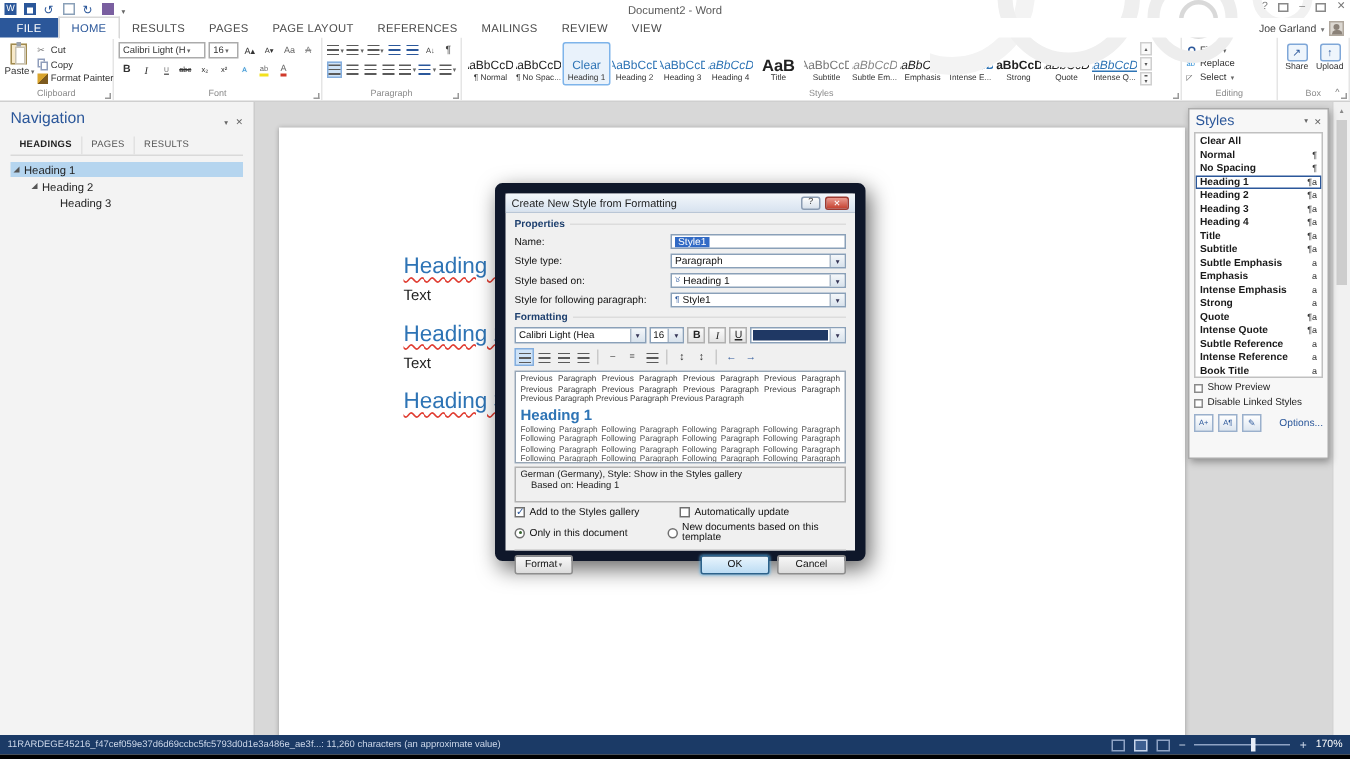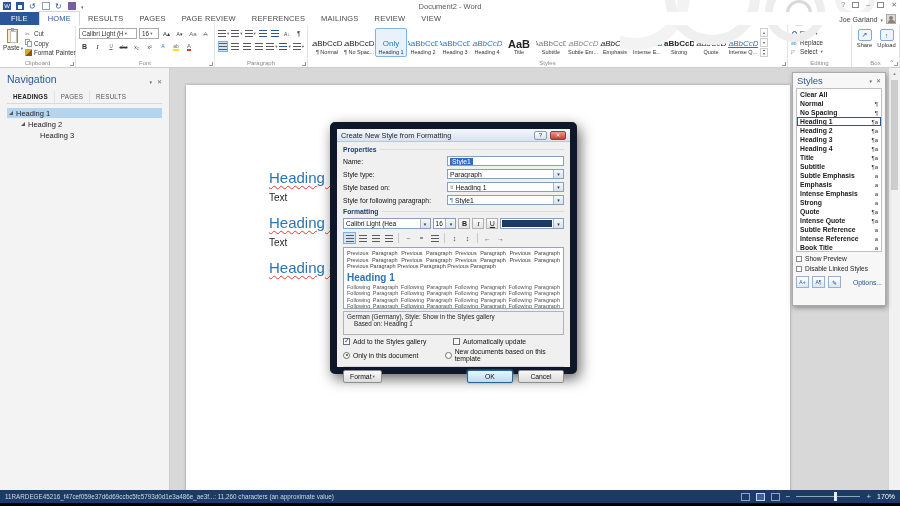--- a/index.html
+++ b/index.html
@@ -273,21 +273,21 @@
     </div>
   </div>
 
   <div class="tabsrow">
     <div style="display:flex;align-items:flex-end">
 
     <span class="tab file">FILE</span>
         <span class="tab active">HOME</span>
         <span class="tab">RESULTS</span>
         <span class="tab">PAGES</span>
-        <span class="tab">PAGE REVIEW</span>
+        <span class="tab">PAGE LAYOUT</span>
         <span class="tab">REFERENCES</span>
         <span class="tab">MAILINGS</span>
         <span class="tab">REVIEW</span>
         <span class="tab">VIEW</span>
       </div>
     <div class="userarea">
       <span>Joe Garland</span>
       <span class="ua-dd"></span>
       <span class="avatar"></span>
     </div>
@@ -400,21 +400,21 @@
             <span class="gsample">AaBbCcDc</span>
             <span class="gtext">¶ Normal</span>
           </span>
 
           <span class="gitem">
             <span class="gsample">AaBbCcDc</span>
             <span class="gtext">¶ No Spac...</span>
           </span>
 
           <span class="gitem selgi">
-            <span class="gsample g-h">Only</span>
+            <span class="gsample g-h">Clear</span>
             <span class="gtext">Heading 1</span>
           </span>
 
           <span class="gitem">
             <span class="gsample g-h">AaBbCcD</span>
             <span class="gtext">Heading 2</span>
           </span>
 
           <span class="gitem">
             <span class="gsample g-h">AaBbCcD</span>

